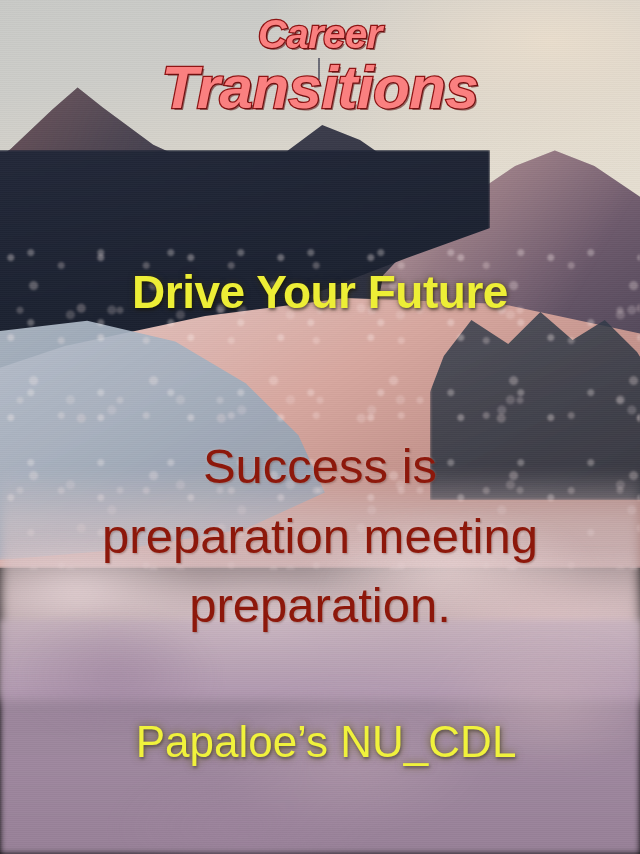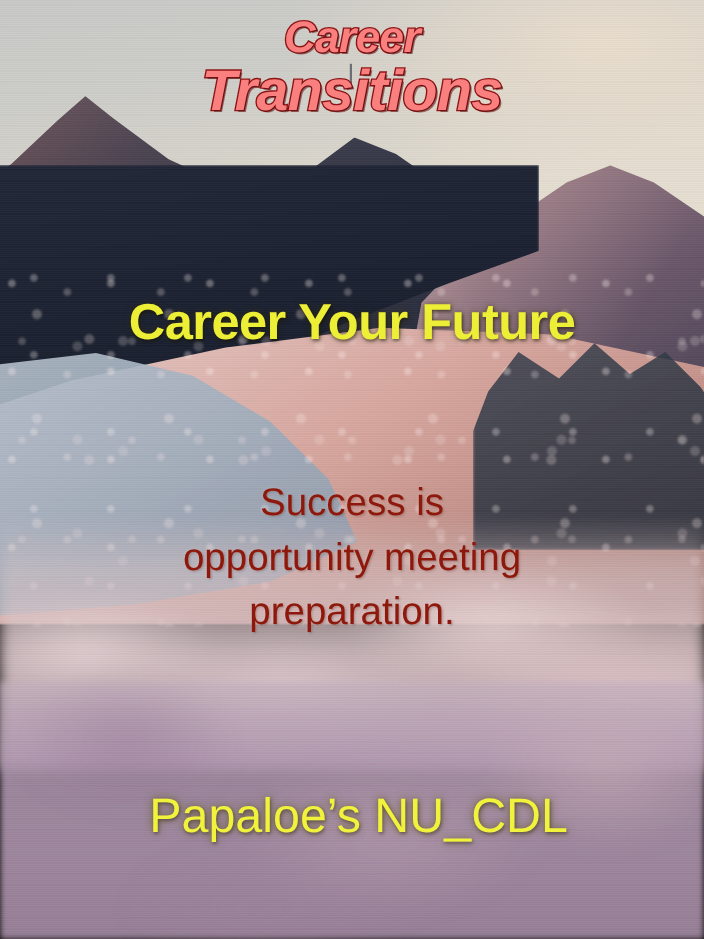--- a/index.html
+++ b/index.html
@@ -203,39 +203,39 @@
     font-style: italic;
     line-height: 1.02;
     letter-spacing: -0.5px;
     color: #fa8080;
     -webkit-text-stroke: 2.5px #8e1414;
     paint-order: stroke fill;
     text-shadow: 2px 2px 0 rgba(90,12,12,0.55);
     white-space: nowrap;
     margin-top: 12px;
   }
-  .title-line.l2 { font-size: 52px; margin-top: 2px; }
+  .title-line.l2 { font-size: 60px; margin-top: 2px; }
 
   .headline {
     position: absolute;
     left: 0; right: 0;
     top: 265px;
     font-size: 46px;
     font-weight: 700;
     letter-spacing: -0.5px;
     color: #edee36;
     text-shadow: 0 0 6px rgba(60,50,0,0.55), 1px 2px 3px rgba(0,0,0,0.45);
     white-space: nowrap;
   }
 
   .quote {
     position: absolute;
     left: 0; right: 0;
     top: 432px;
-    font-size: 35px;
+    font-size: 49px;
     font-weight: 400;
     line-height: 1.42;
     color: #8d180b;
     text-shadow: 0 0 3px rgba(255,230,220,0.35), 1px 1px 2px rgba(60,10,0,0.35);
   }
   .quote span { display: block; }
 
   .footer {
     position: absolute;
     left: 0; right: 0;
@@ -279,25 +279,25 @@
 
   <div class="grain"></div>
 
   <div class="text-layer">
 
     <div class="title-block">
       <div class="title-line l1">Career</div>
       <div class="title-line l2">Transitions</div>
     </div>
 
-    <div class="headline">Career Your Future</div>
+    <div class="headline">Drive Your Future</div>
 
     <div class="quote">
       <span>Success is</span>
-      <span>opportunity meeting</span>
+      <span>preparation meeting</span>
       <span>preparation.</span>
     </div>
 
     <div class="footer">
       <span>Papaloe’s NU_CDL</span>
     </div>
 
   </div>
 </div>
 

